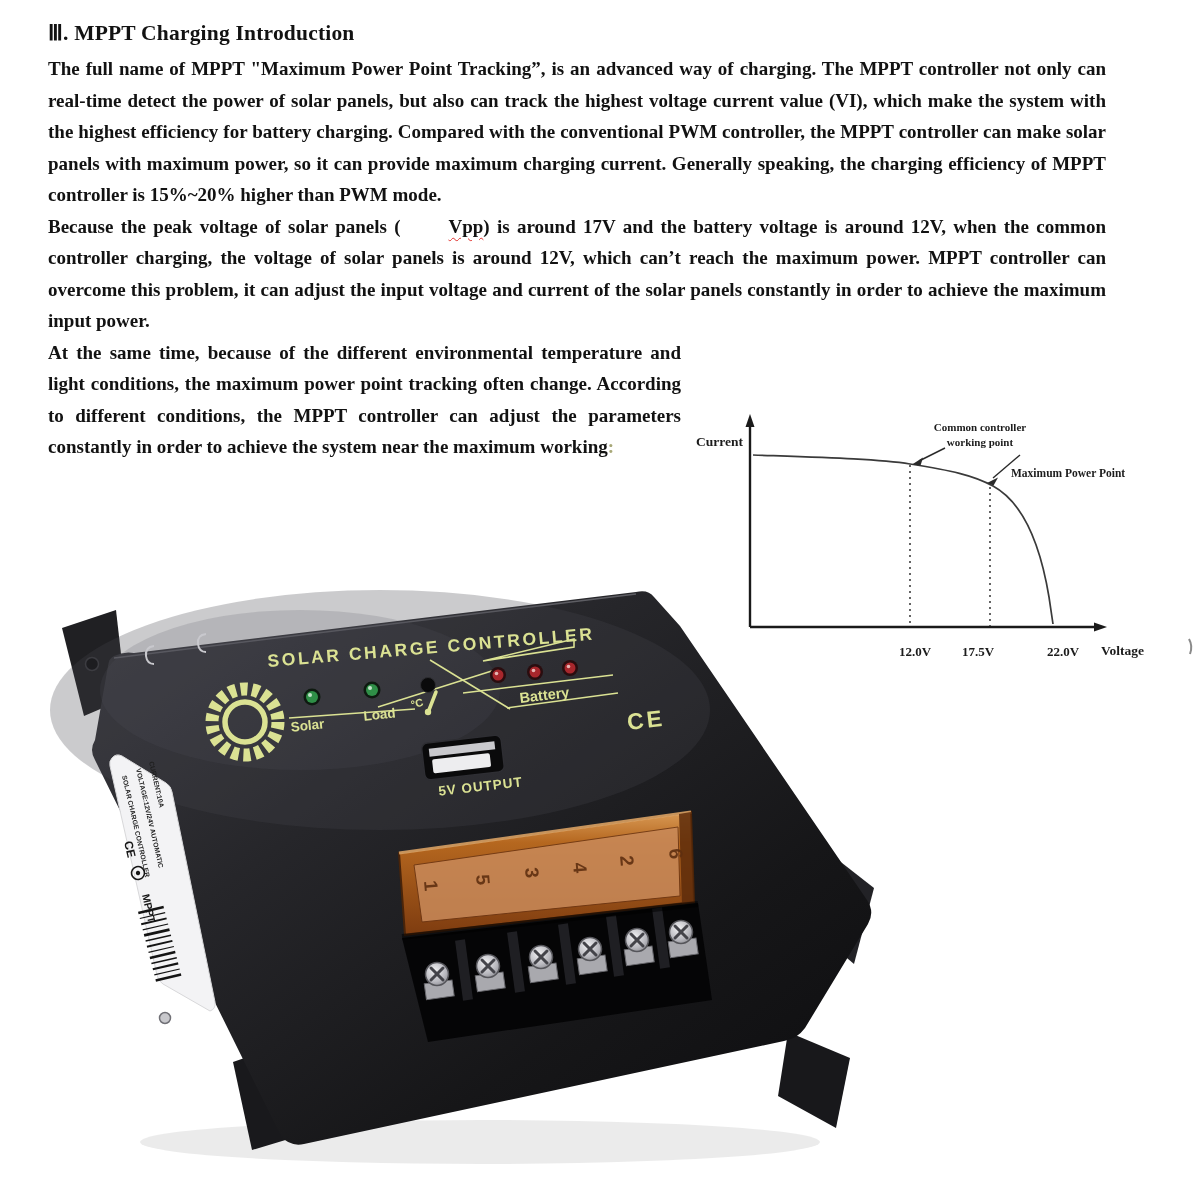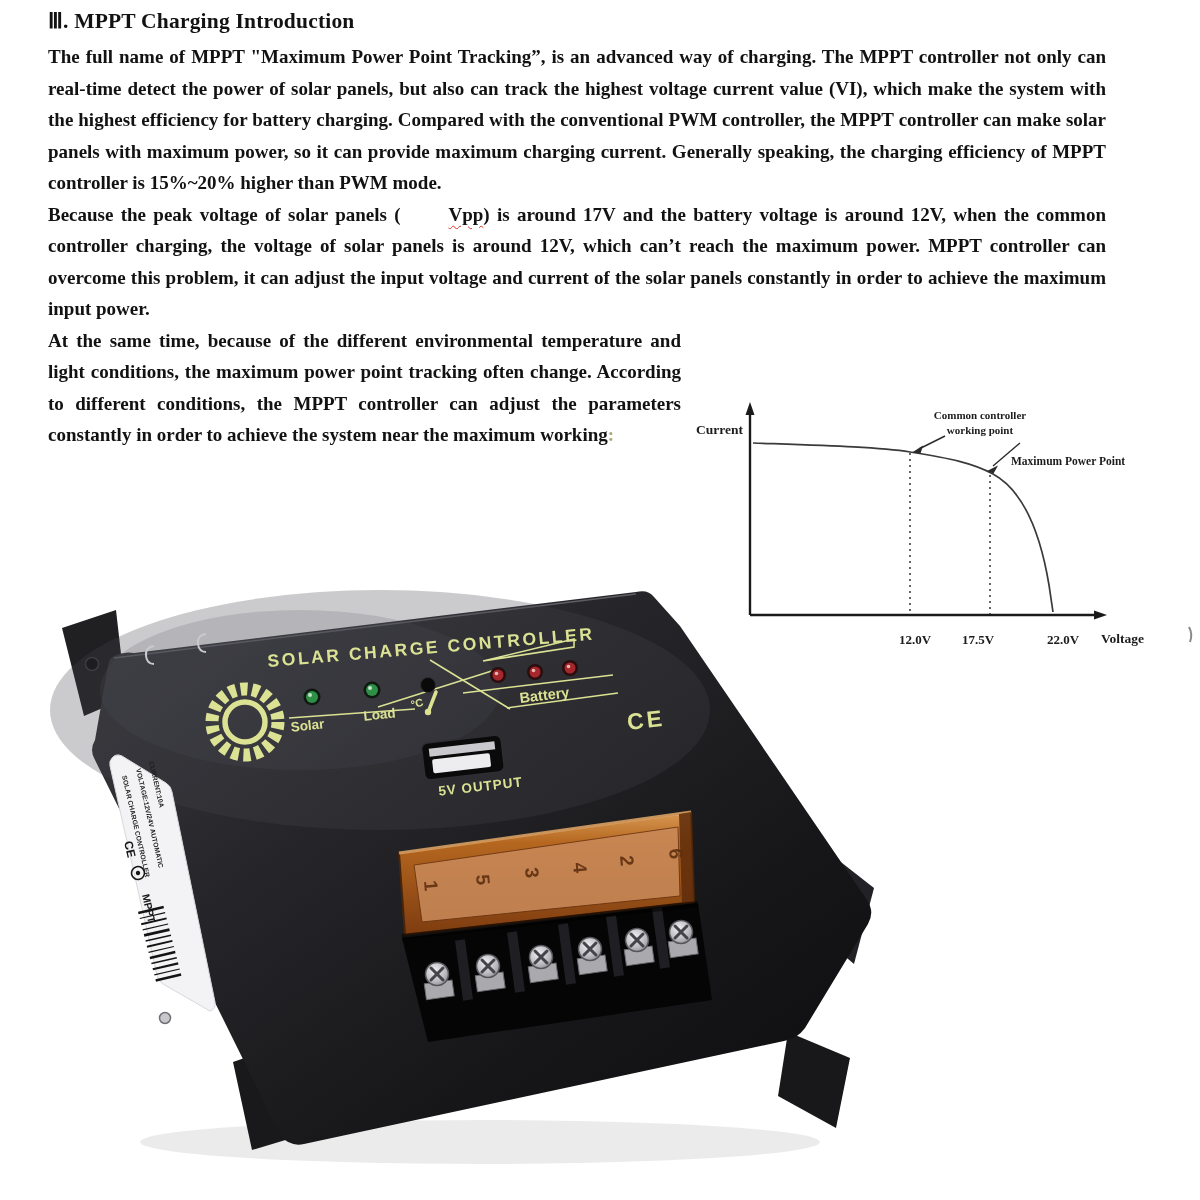--- a/index.html
+++ b/index.html
@@ -1,18 +1,18 @@
 <!DOCTYPE html>
 <html><head>
 <meta charset="utf-8">
 <style>
   html,body{margin:0;padding:0;background:#fff;}
   #page{position:relative;width:1200px;height:1200px;background:#ffffff;overflow:hidden;
         font-family:"Liberation Serif",serif;color:#121212;}
-  #article{position:absolute;left:48px;top:8px;width:1058px;}
+  #article{position:absolute;left:48px;top:20px;width:1058px;}
   h1.sec{font-size:21.5px;font-weight:bold;margin:0 0 7px 0;letter-spacing:.2px;}
   p.body{font-size:19px;line-height:31.5px;font-weight:bold;text-align:justify;margin:0;}
   .misspell{text-decoration:underline wavy #e0312e 1px;text-underline-offset:4px;margin-left:48px;}
   .trail-mark{color:#a8a878;font-weight:bold;}
   .chart-float{float:right;width:505px;height:258px;margin:72px -92px 0 12px;}
   .chart-float svg{display:block;}
   .chart-txt{font-family:"Liberation Serif",serif;fill:#1c1c1c;}
   .dev-print{font-family:"Liberation Sans",sans-serif;font-weight:bold;fill:#dbe293;}
   #device{position:absolute;left:50px;top:580px;z-index:3;}
 </style>

